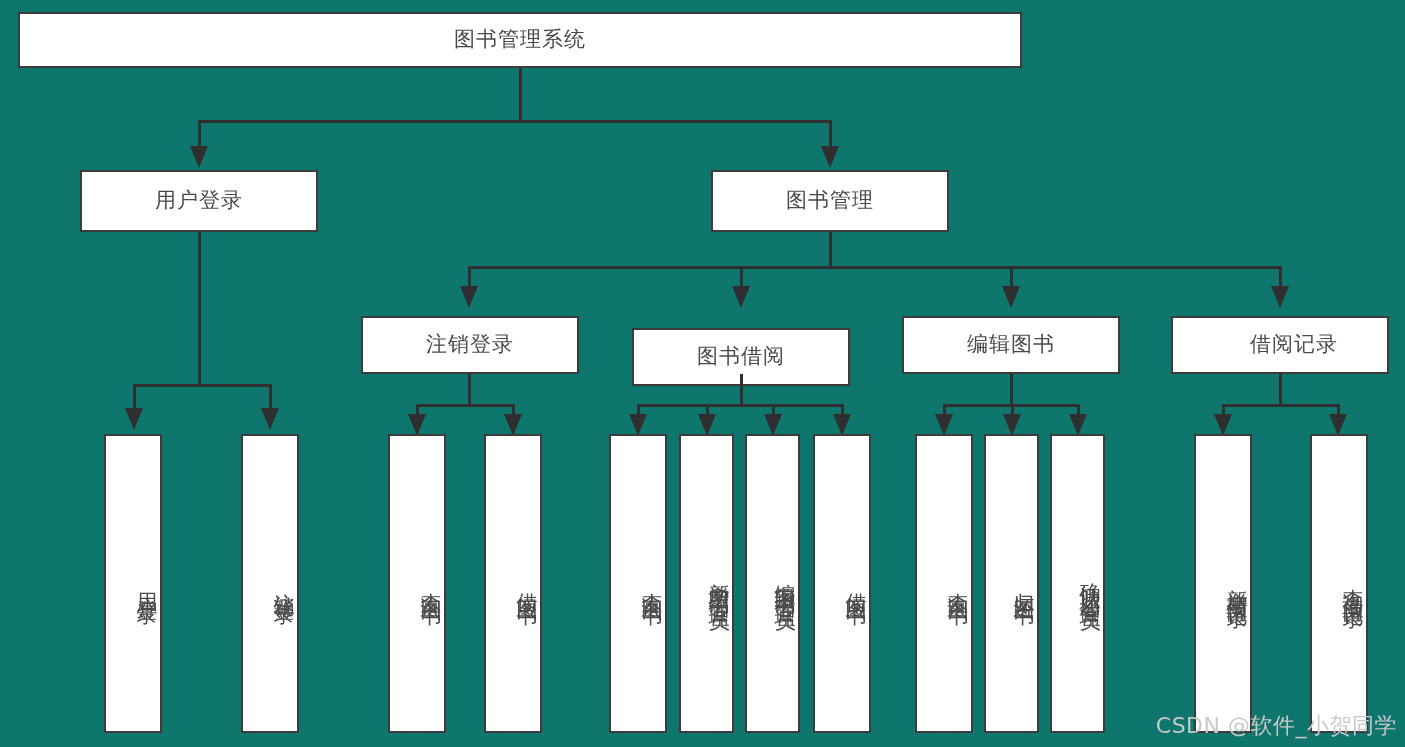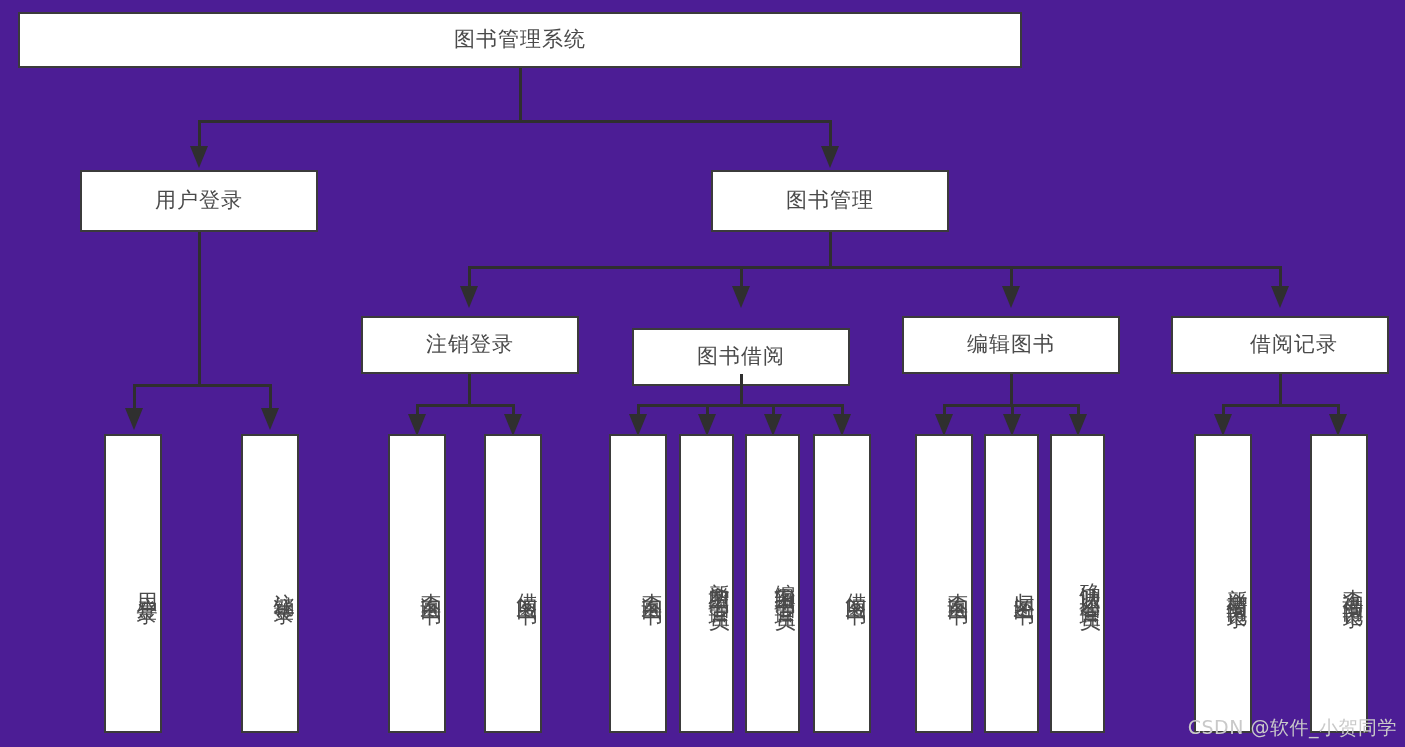--- a/index.html
+++ b/index.html
@@ -5,21 +5,21 @@
 <style>
   html,body{margin:0;padding:0;background:#ffffff;}
   body{
     font-family:"DejaVu Sans","Liberation Sans",sans-serif;
     color:#3a3a3a;
   }
   #canvas{
     position:relative;
     width:1405px;
     height:747px;
-    background:#4c1d95;
+    background:#0f766e;
     overflow:hidden;
   }
   
   .node{
     position:absolute;
     box-sizing:border-box;
     background:#ffffff;
     border:2.5px solid #3b3b3b;
     display:flex;
     align-items:center;
@@ -64,21 +64,21 @@
     width:0;height:0;
     border-left:9px solid transparent;
     border-right:9px solid transparent;
     border-top:22px solid #2f2f2f;
   }
   
   #watermark{
     position:absolute;
     right:8px;
     bottom:6px;
-    font-size:19px;
+    font-size:22px;
     color:#c9c9c9;
     letter-spacing:0.5px;
     white-space:nowrap;
     user-select:none;
   }
 </style>
 </head>
 <body>
 
 <div id="canvas">

